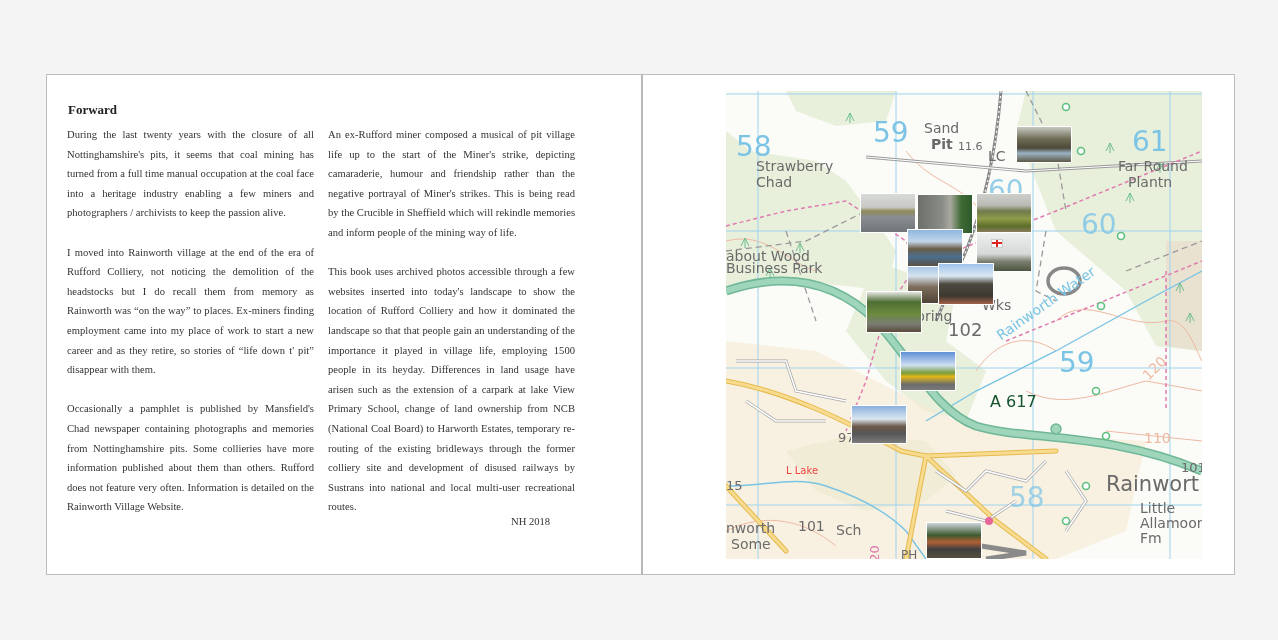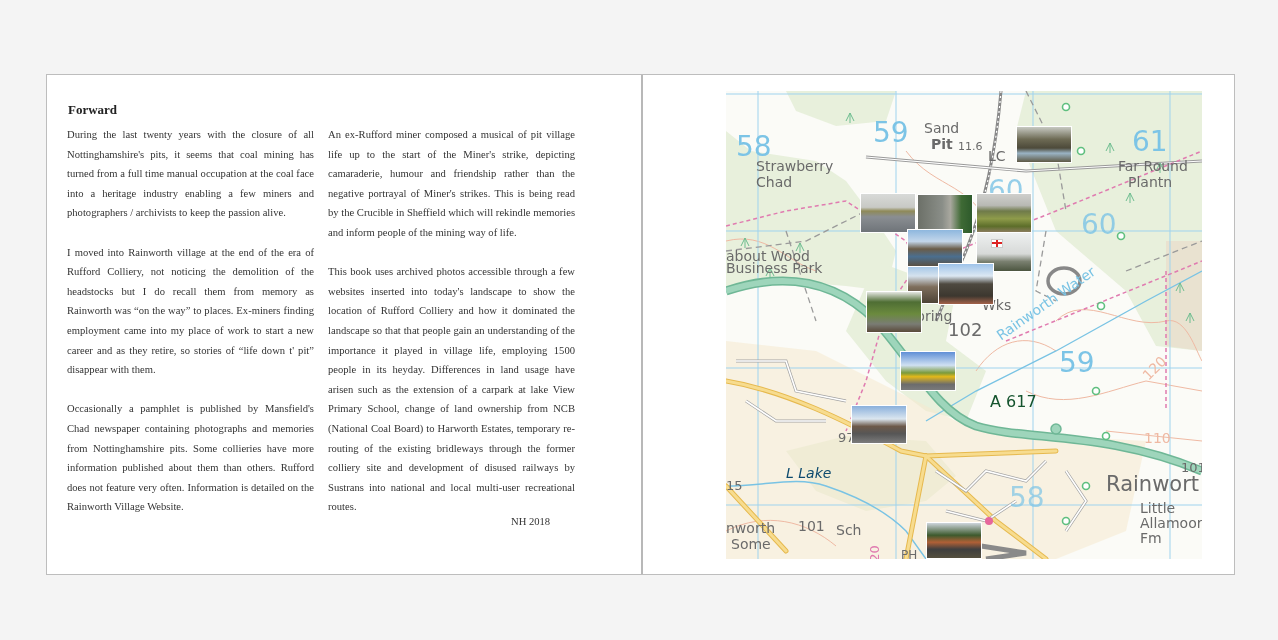--- a/index.html
+++ b/index.html
@@ -196,21 +196,21 @@
       <div class="lbl" style="left:30px;top:84px;font-size:14px;">Chad</div>
       <div class="lbl" style="left:392px;top:68px;font-size:14px;">Far Round</div>
       <div class="lbl" style="left:402px;top:84px;font-size:14px;">Plantn</div>
       <div class="lbl" style="left:0px;top:158px;font-size:14px;">about Wood</div>
       <div class="lbl" style="left:0px;top:170px;font-size:14px;text-align:center;">Business Park</div>
       <div class="lbl" style="left:256px;top:207px;font-size:14px;">Wks</div>
       <div class="lbl" style="left:190px;top:218px;font-size:14px;">pring</div>
       <div class="lbl" style="left:222px;top:230px;font-size:18px;">102</div>
       <div class="lbl" style="left:268px;top:240px;font-size:14px;color:#79c3e4;transform:rotate(-35deg);transform-origin:left top;">Rainworth Water</div>
       <div class="lbl" style="left:232px;top:303px;font-size:16px;color:#14532d;margin-left:32px;">A 617</div>
-      <div class="lbl" style="left:60px;top:375px;font-size:14px;color:#0c4a6e;font-style:italic;">L Lake</div>
+      <div class="lbl" style="left:60px;top:375px;font-size:10px;color:#ef4444;">L Lake</div>
       <div class="lbl" style="left:112px;top:340px;font-size:13px;">97</div>
       <div class="lbl" style="left:0px;top:388px;font-size:13px;">15</div>
       <div class="lbl" style="left:0px;top:430px;font-size:14px;">nworth</div>
       <div class="lbl" style="left:5px;top:446px;font-size:14px;">Some</div>
       <div class="lbl" style="left:72px;top:428px;font-size:14px;">101</div>
       <div class="lbl" style="left:110px;top:432px;font-size:14px;">Sch</div>
       <div class="lbl" style="left:140px;top:456px;font-size:13px;transform:rotate(-90deg);color:#e07bb0;">20</div>
       <div class="lbl" style="left:175px;top:458px;font-size:12px;">PH</div>
       <div class="lbl" style="left:380px;top:383px;font-size:21px;">Rainwort</div>
       <div class="lbl" style="left:455px;top:370px;font-size:13px;">101</div>

